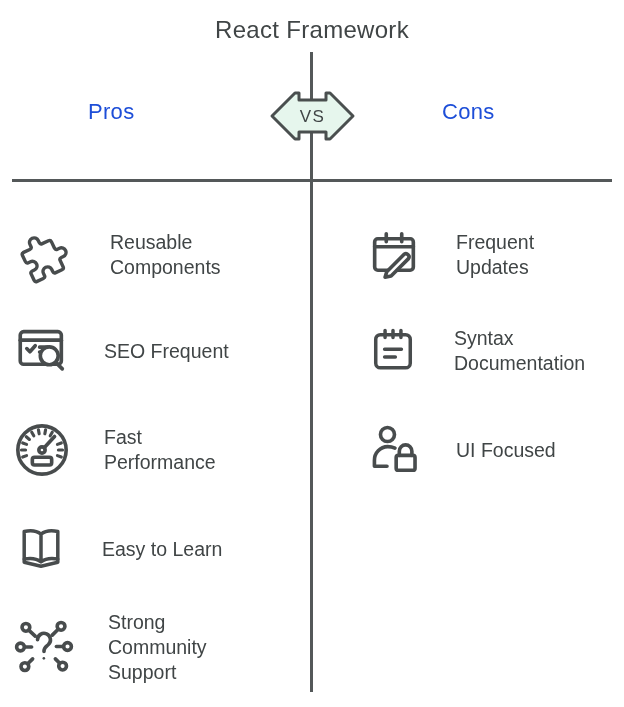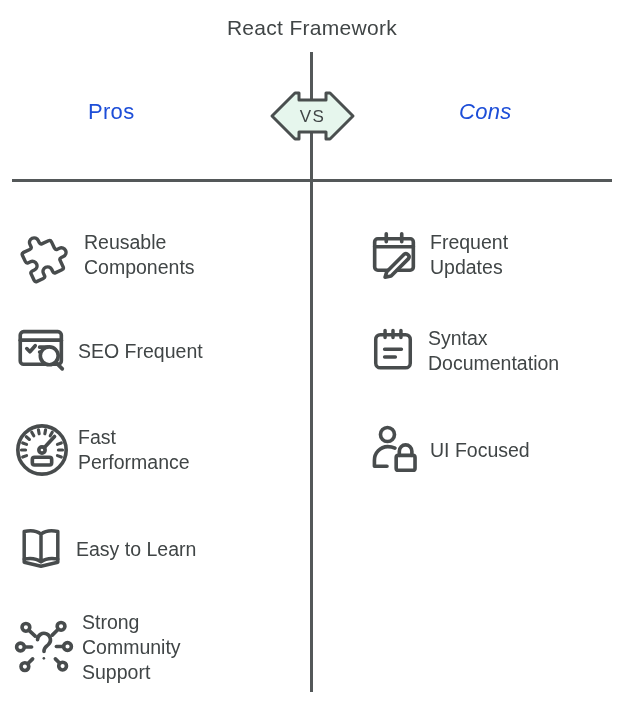--- a/index.html
+++ b/index.html
@@ -2,34 +2,34 @@
 <html><head>
 <meta charset="utf-8">
 <style>
   html,body{margin:0;padding:0;background:#fff;}
   .canvas{
     position:relative;width:624px;height:707px;background:#ffffff;overflow:hidden;
     font-family:"Liberation Sans",sans-serif;color:#404546;
   }
   .title{
     position:absolute;top:16px;left:0;width:624px;text-align:center;
-    font-size:21px;letter-spacing:.3px;color:#404546;
+    font-size:24px;letter-spacing:.3px;color:#404546;
   }
   .v-line{position:absolute;left:310px;top:52px;width:3px;height:640px;background:#545859;}
   .h-line{position:absolute;left:12px;top:179px;width:600px;height:3px;background:#545859;}
   .col-header{position:absolute;top:99px;font-size:22px;letter-spacing:.3px;color:#1d4ed8;}
   .col-header.pros{left:88px;}
-  .col-header.cons{left:459px;font-style:italic;}
+  .col-header.cons{left:442px;}
   .vs-badge{position:absolute;left:269px;top:83px;width:87px;height:66px;}
   .vs-text{
     font-size:17px;font-weight:500;letter-spacing:1.5px;
     font-family:"Liberation Sans",sans-serif;fill:#404546;
   }
   .item{
-    position:absolute;display:flex;align-items:center;gap:7px;
+    position:absolute;display:flex;align-items:center;gap:33px;
     transform:translateY(-50%);
   }
   .item.left{left:13px;}
   .item.right{left:365px;}
   .icon{display:flex;align-items:center;justify-content:center;color:#484c4d;flex:0 0 auto;}
   .icon svg{display:block;}
   .label{
     font-size:19.5px;line-height:25px;color:#404546;white-space:pre-line;
   }
 </style>

